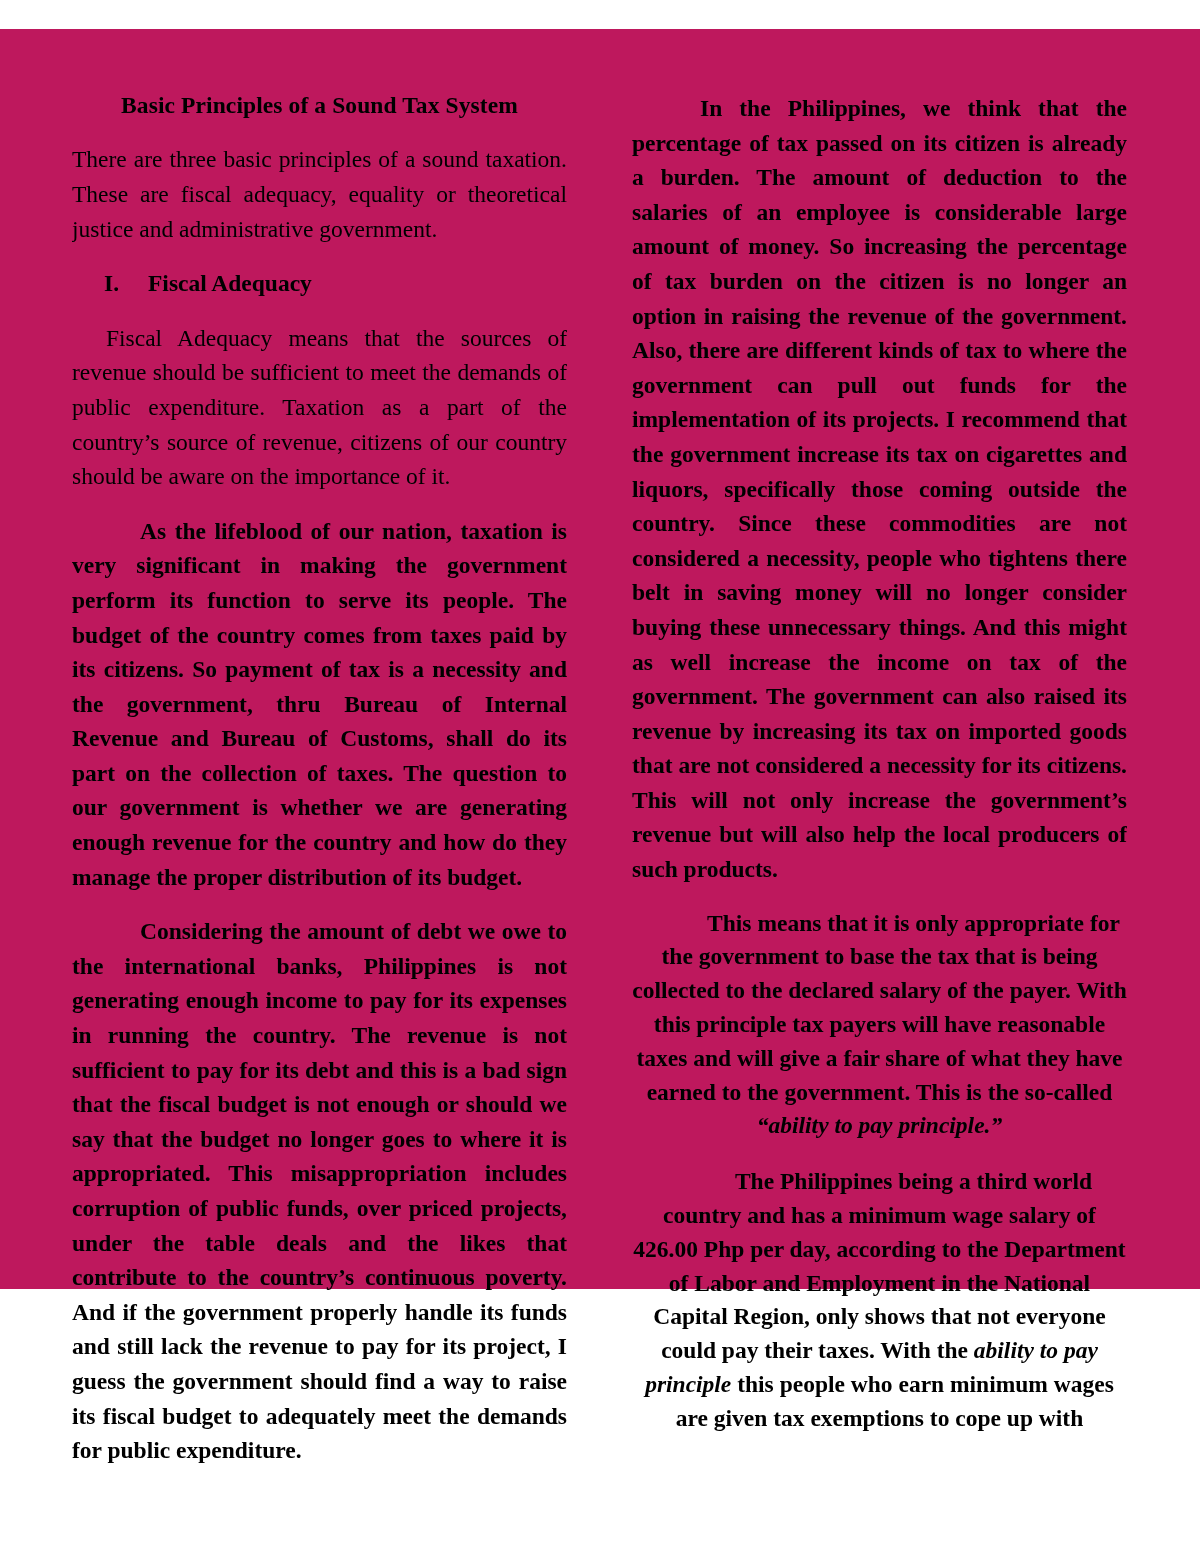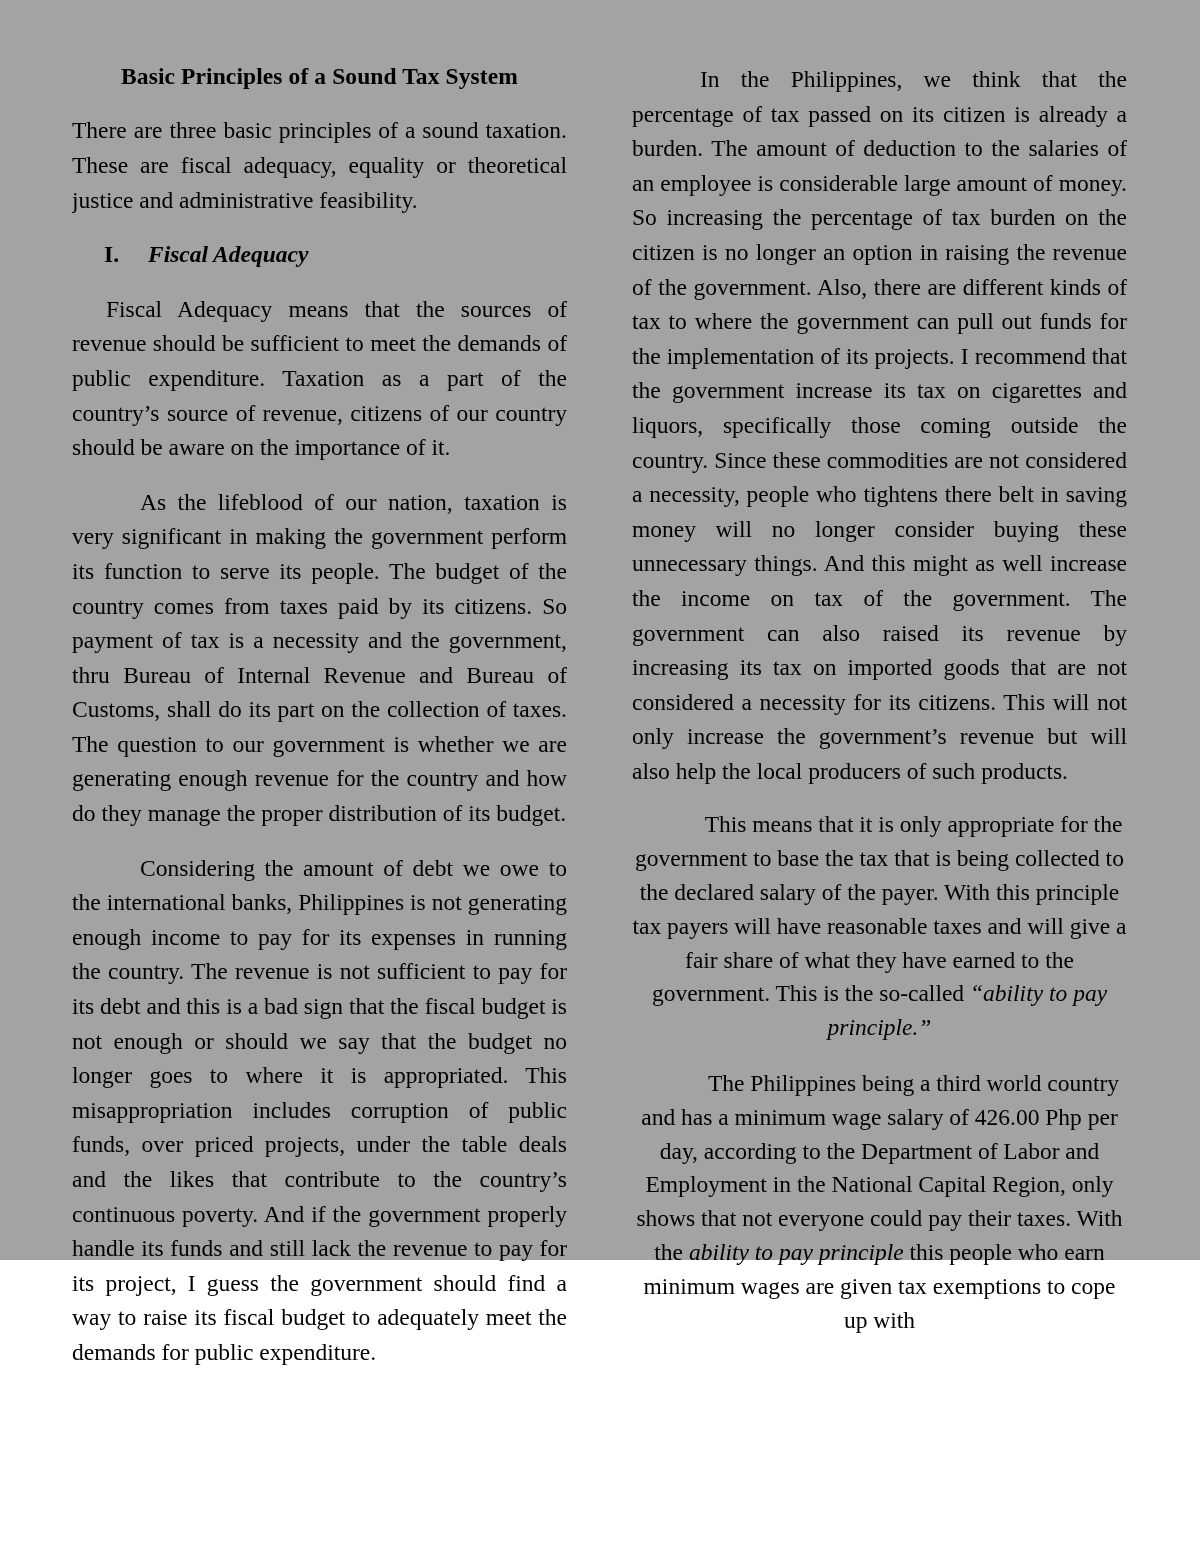--- a/index.html
+++ b/index.html
@@ -11,23 +11,24 @@
     width: 1200px;
     height: 1553px;
     font-family: "Liberation Serif", "DejaVu Serif", serif;
     color: #000000;
     overflow: hidden;
   }
   .page {
     position: relative;
     width: 1200px;
     height: 1260px;
-    background: #a3a3a3;
+    background: #be185d;
     box-sizing: border-box;
     padding: 62px 70px 0 72px;
+    margin-top: 29px;
   }
   .columns {
     display: flex;
     flex-direction: row;
     align-items: flex-start;
     gap: 65px;
     height: 1491px;
     overflow: hidden;
   }
   .column {
@@ -46,21 +47,21 @@
   p.body-text {
     font-size: 23.5px;
     line-height: 34.6px;
     text-align: justify;
     text-justify: inter-word;
     margin: 0 0 20px 0;
     -webkit-hyphens: none;
     hyphens: none;
   }
   p.indent-small { text-indent: 34px; }
-  p.indent-large { text-indent: 68px; }
+  p.indent-large { text-indent: 68px; font-weight: bold; }
   p.flush { text-indent: 0; }
 
   
   p.ragged {
     text-align: center;
     line-height: 33.8px;
     margin-bottom: 22px;
   }
 
   .section-heading {
@@ -74,39 +75,38 @@
   }
   .section-heading .numeral {
     display: inline-block;
     width: 76px;
     flex: 0 0 76px;
     padding-left: 32px;
     box-sizing: border-box;
   }
   .section-heading .sec-title {
     display: inline-block;
-    font-style: italic;
   }
   .sec2 { margin-top: 4px; margin-bottom: 24px; }
   .sec2 .numeral { padding-left: 36px; width: 80px; flex-basis: 80px; }
 
   i, .ital { font-style: italic; }
   .last-para { margin-bottom: 0; }
 </style>
 </head>
 <body>
 
 <div class="page">
   <div class="columns">
 
     <div class="column">
 
       <h1 class="doc-title">Basic Principles of a Sound Tax System</h1>
 
-      <p class="body-text flush">There are three basic principles of a sound taxation. These are fiscal adequacy, equality or theoretical justice and administrative feasibility.</p>
+      <p class="body-text flush">There are three basic principles of a sound taxation. These are fiscal adequacy, equality or theoretical justice and administrative government.</p>
 
       <div class="section-heading">
         <span class="numeral">I.</span>
         <span class="sec-title">Fiscal Adequacy</span>
       </div>
 
       <p class="body-text indent-small">Fiscal Adequacy means that the sources of revenue should be sufficient to meet the demands of public expenditure. Taxation as a part of the country’s source of revenue, citizens of our country should be aware on the importance of it.</p>
 
       <p class="body-text indent-large">As the lifeblood of our nation, taxation is very significant in making the government perform its function to serve its people. The budget of the country comes from taxes paid by its citizens. So payment of tax is a necessity and the government, thru Bureau of Internal Revenue and Bureau of Customs, shall do its part on the collection of taxes. The question to our government is whether we are generating enough revenue for the country and how do they manage the proper distribution of its budget.</p>
 

